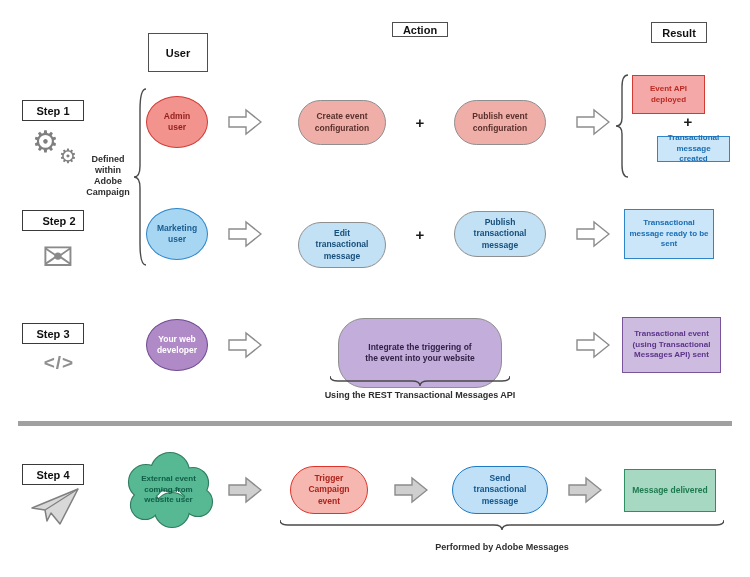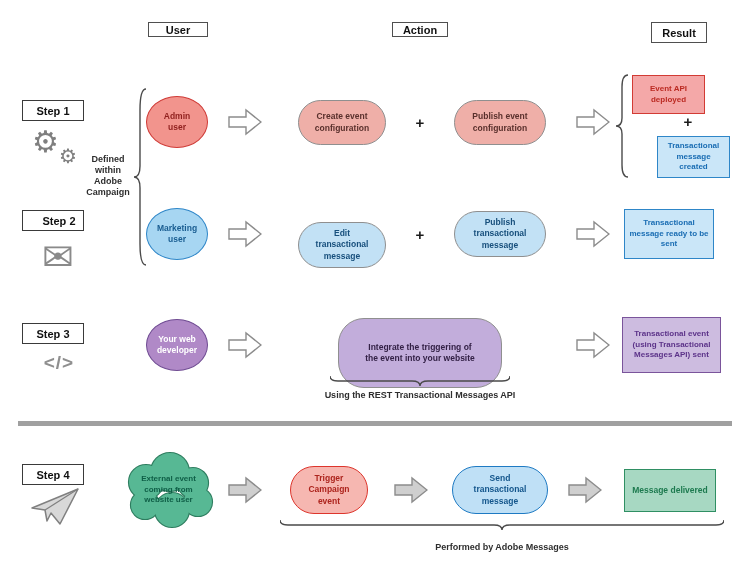--- a/index.html
+++ b/index.html
@@ -33,21 +33,21 @@
   .gear-small { position:absolute; left:27px; top:16px; font-size:20px; color:#7f7f7f; }
   .envelope-glyph { font-size:38px; color:#8a8a8a; line-height:1; }
   .code-glyph { font-size:19px; font-weight:bold; color:#8f8f8f; letter-spacing:1px; }
   .cloudtext { color:#0f5f47; font-weight:bold; font-size:8px; line-height:1.3; }
 </style>
 </head>
 <body>
 
 <div class="canvas">
 
-  <div class="abs center hdr" style="left:148px; top:22px; width:60px; height:15px;">User</div>
+  <div class="abs center hdr" style="left:148px; top:33px; width:60px; height:39px;">User</div>
   <div class="abs center hdr" style="left:392px; top:22px; width:56px; height:15px;">Action</div>
   <div class="abs center hdr" style="left:651px; top:22px; width:56px; height:21px;">Result</div>
 
   <div class="abs center steplabel" style="left:22px; top:100px; width:62px; height:21px;">Step 1</div>
 
   <div class="abs" style="left:32px; top:128px; width:56px; height:48px;">
     <span class="gear-big">⚙</span>
     <span class="gear-small">⚙</span>
   </div>
 
@@ -69,21 +69,21 @@
   <svg class="abs" style="left:576px; top:108px;" width="34" height="28" viewBox="0 0 34 28">
     <polygon points="1,9 18,9 18,2 33,14 18,26 18,19 1,19" fill="#ffffff" stroke="#8c8c8c" stroke-width="1.4"></polygon>
   </svg>
 
   <svg class="abs" style="left:615px; top:74px;" width="14" height="104" viewBox="0 0 14 104">
     <path d="M13,1 Q7,1 7,13 L7,44 Q7,52 1,52 Q7,52 7,60 L7,91 Q7,103 13,103" fill="none" stroke="#4a4a4a" stroke-width="1.4"></path>
   </svg>
 
   <div class="abs center node small rbox r-red" style="left:632px; top:75px; width:73px; height:39px;">Event API deployed</div>
   <div class="abs center plus" style="left:676px; top:110px; width:24px; height:22px;">+</div>
-  <div class="abs center node small rbox r-blue" style="left:657px; top:136px; width:73px; height:42px;text-align:center;">Transactional message created</div>
+  <div class="abs center node small rbox r-blue" style="left:657px; top:136px; width:73px; height:26px;text-align:center;">Transactional message created</div>
 
   <div class="abs center steplabel" style="left:22px; top:210px; width:62px; height:21px;padding-left:12px;">Step 2</div>
 
   <div class="abs center" style="left:34px; top:236px; width:48px; height:42px;">
     <span class="envelope-glyph">✉</span>
   </div>
 
   <div class="abs center node ellipse t-marketing" style="left:146px; top:208px; width:62px; height:52px;">Marketing user</div>
 
   <svg class="abs" style="left:228px; top:220px;" width="34" height="28" viewBox="0 0 34 28">

